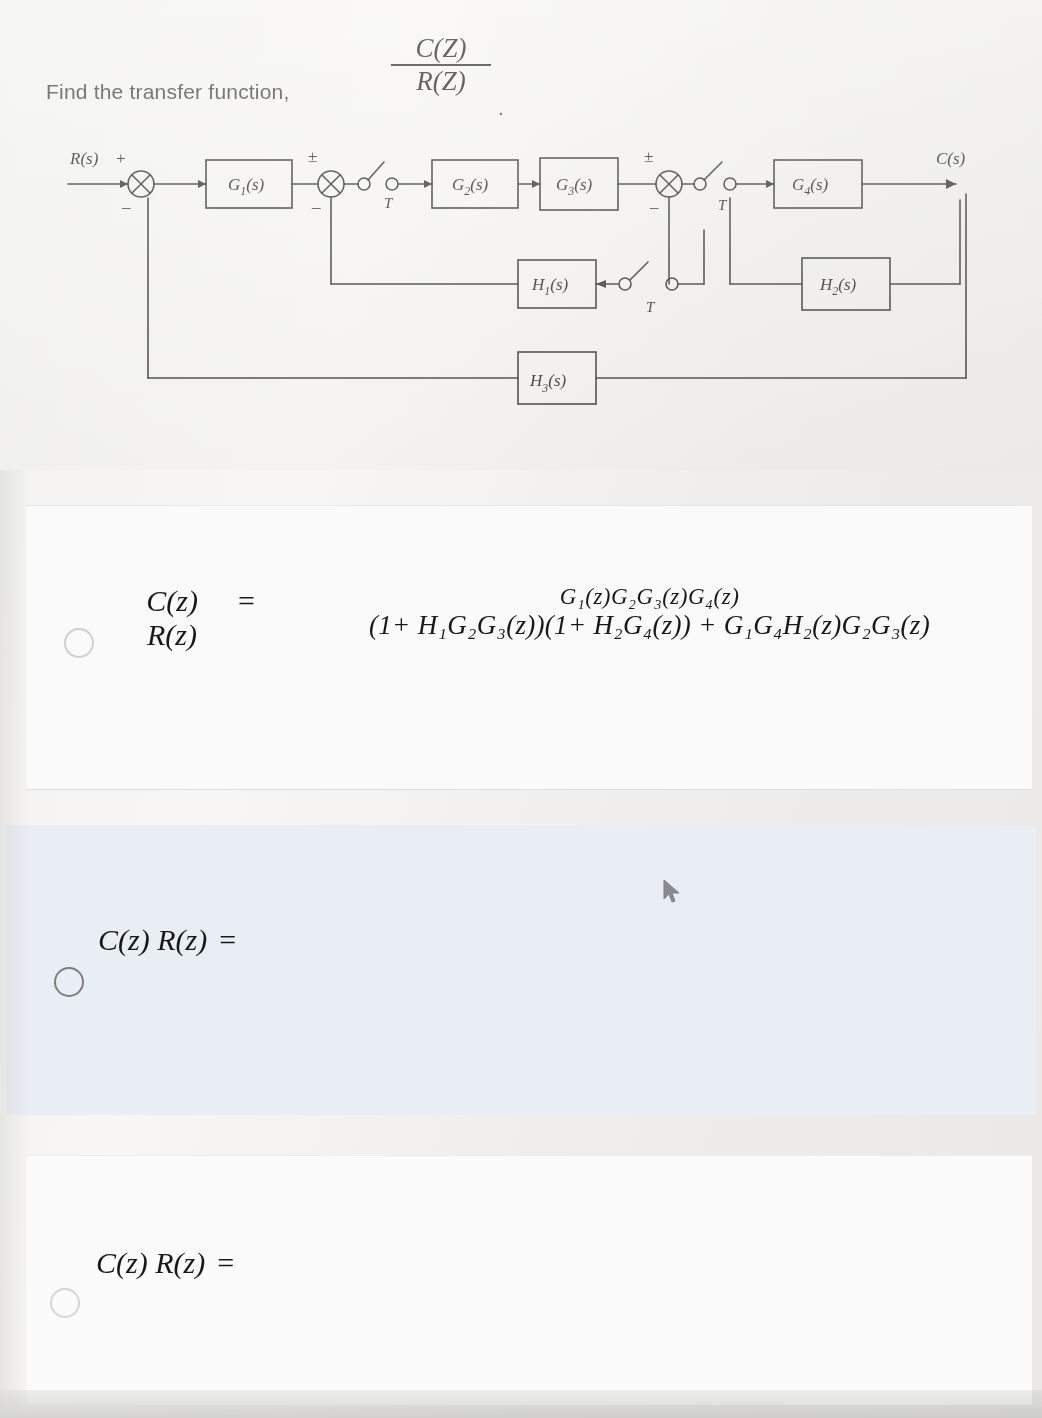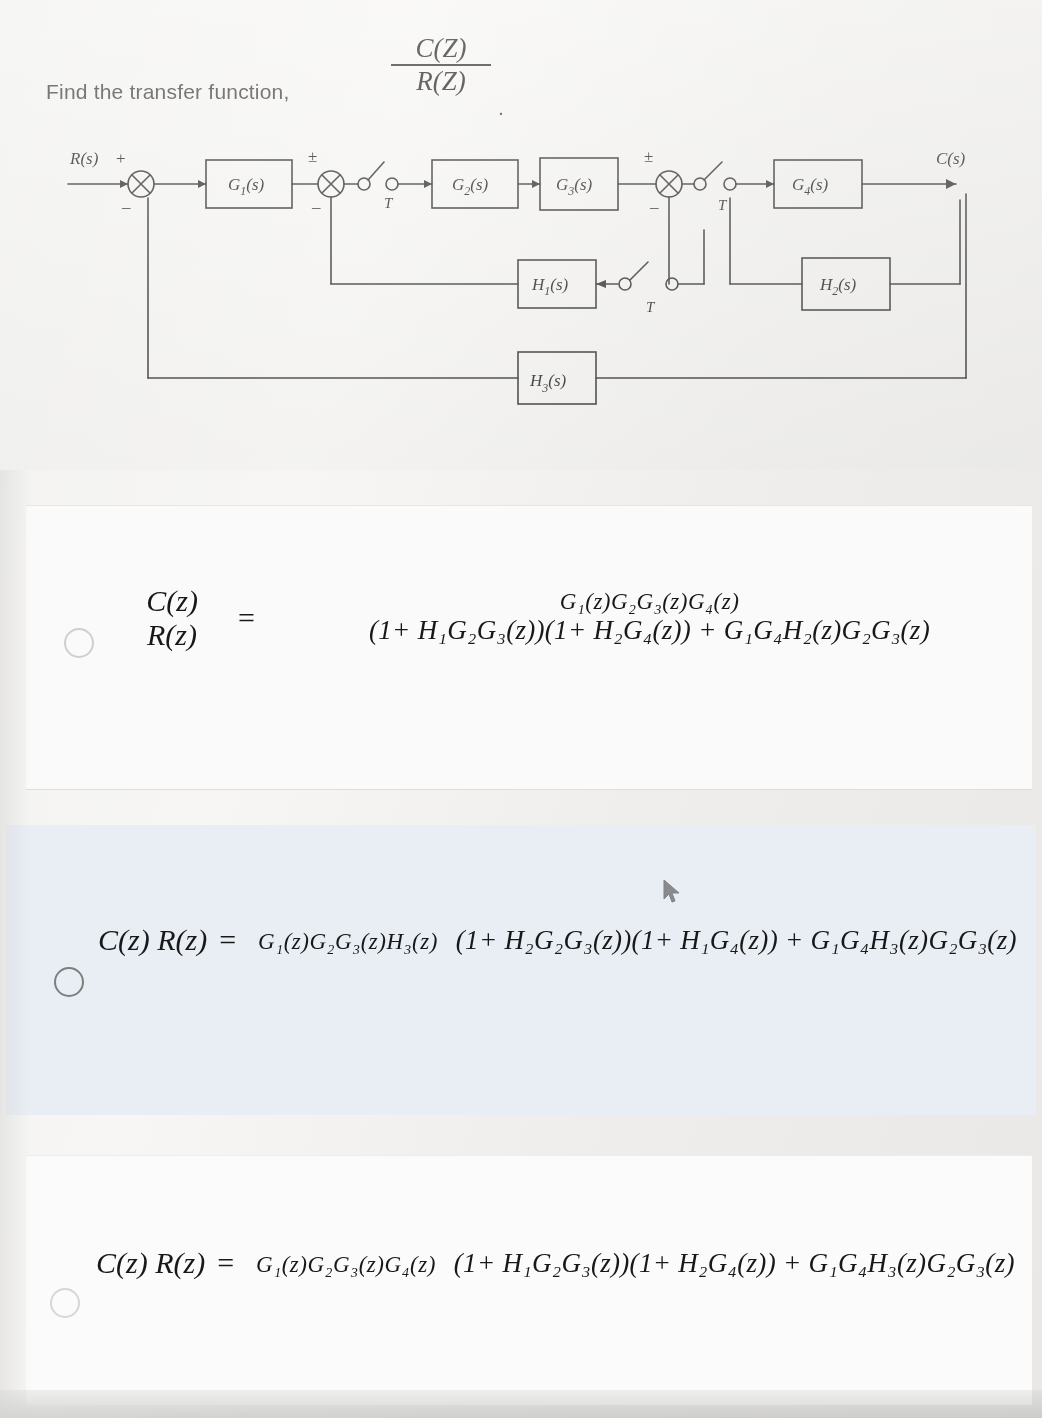--- a/index.html
+++ b/index.html
@@ -121,21 +121,21 @@
   #option-0 .radio { left: 38px; top: 122px; border-color: #cfcfcf; }
   #option-1 .radio { left: 48px; top: 142px; border-color: #7e7e7e; }
   #option-2 .radio { left: 24px; top: 132px; border-color: #d6d6d6; }
 
   
   .formula {
     position: absolute;
     font-family: "Liberation Serif", serif;
     color: #181818;
     display: flex;
-    align-items: center;
+    align-items: flex-start;
   }
   #option-0 .formula { left: 92px; top: 78px; }
   #option-1 .formula { left: 92px; top: 98px; }
   #option-2 .formula { left: 70px; top: 90px; }
 
   .lhs {
     display: inline-block;
     text-align: center;
     font-style: italic;
     font-size: 30px;
@@ -326,46 +326,36 @@
 
 <div class="option" id="option-1">
   <div class="radio"></div>
   <div class="formula">
     <span class="lhs">
       <span>C(z)</span>
       <span class="bar"></span>
       <span>R(z)</span>
     </span>
     <span class="eq">=</span>
-    <span class="rhs">
-      <span class="num">G₁(z)G₂G₃(z)H₃(z)</span>
-      <span class="fbar"></span>
-      <span class="den">(1+ H₂G₂G₃(z))(1+ H₁G₄(z)) + G₁G₄H₃(z)G₂G₃(z)</span>
-    </span>
   </div>
 </div>
 
 <div id="cursor-artifact">
   <svg width="22" height="28" viewBox="0 0 22 28" xmlns="http://www.w3.org/2000/svg">
     <path d="M3 2 L3 21 L8 16 L11 24 L14 23 L11 15 L18 15 Z" fill="#3a3a3a" stroke="#2a2a2a" stroke-width="1"></path>
   </svg>
 </div>
 
 <div class="option" id="option-2">
   <div class="radio"></div>
   <div class="formula">
     <span class="lhs">
       <span>C(z)</span>
       <span class="bar"></span>
       <span>R(z)</span>
     </span>
     <span class="eq">=</span>
-    <span class="rhs">
-      <span class="num">G₁(z)G₂G₃(z)G₄(z)</span>
-      <span class="fbar"></span>
-      <span class="den">(1+ H₁G₂G₃(z))(1+ H₂G₄(z)) + G₁G₄H₃(z)G₂G₃(z)</span>
-    </span>
   </div>
 </div>
 
 <div class="shade" id="shade-top"></div>
 <div class="shade" id="shade-bottom"></div>
 <div class="shade" id="shade-left"></div>
 
 </body></html>

